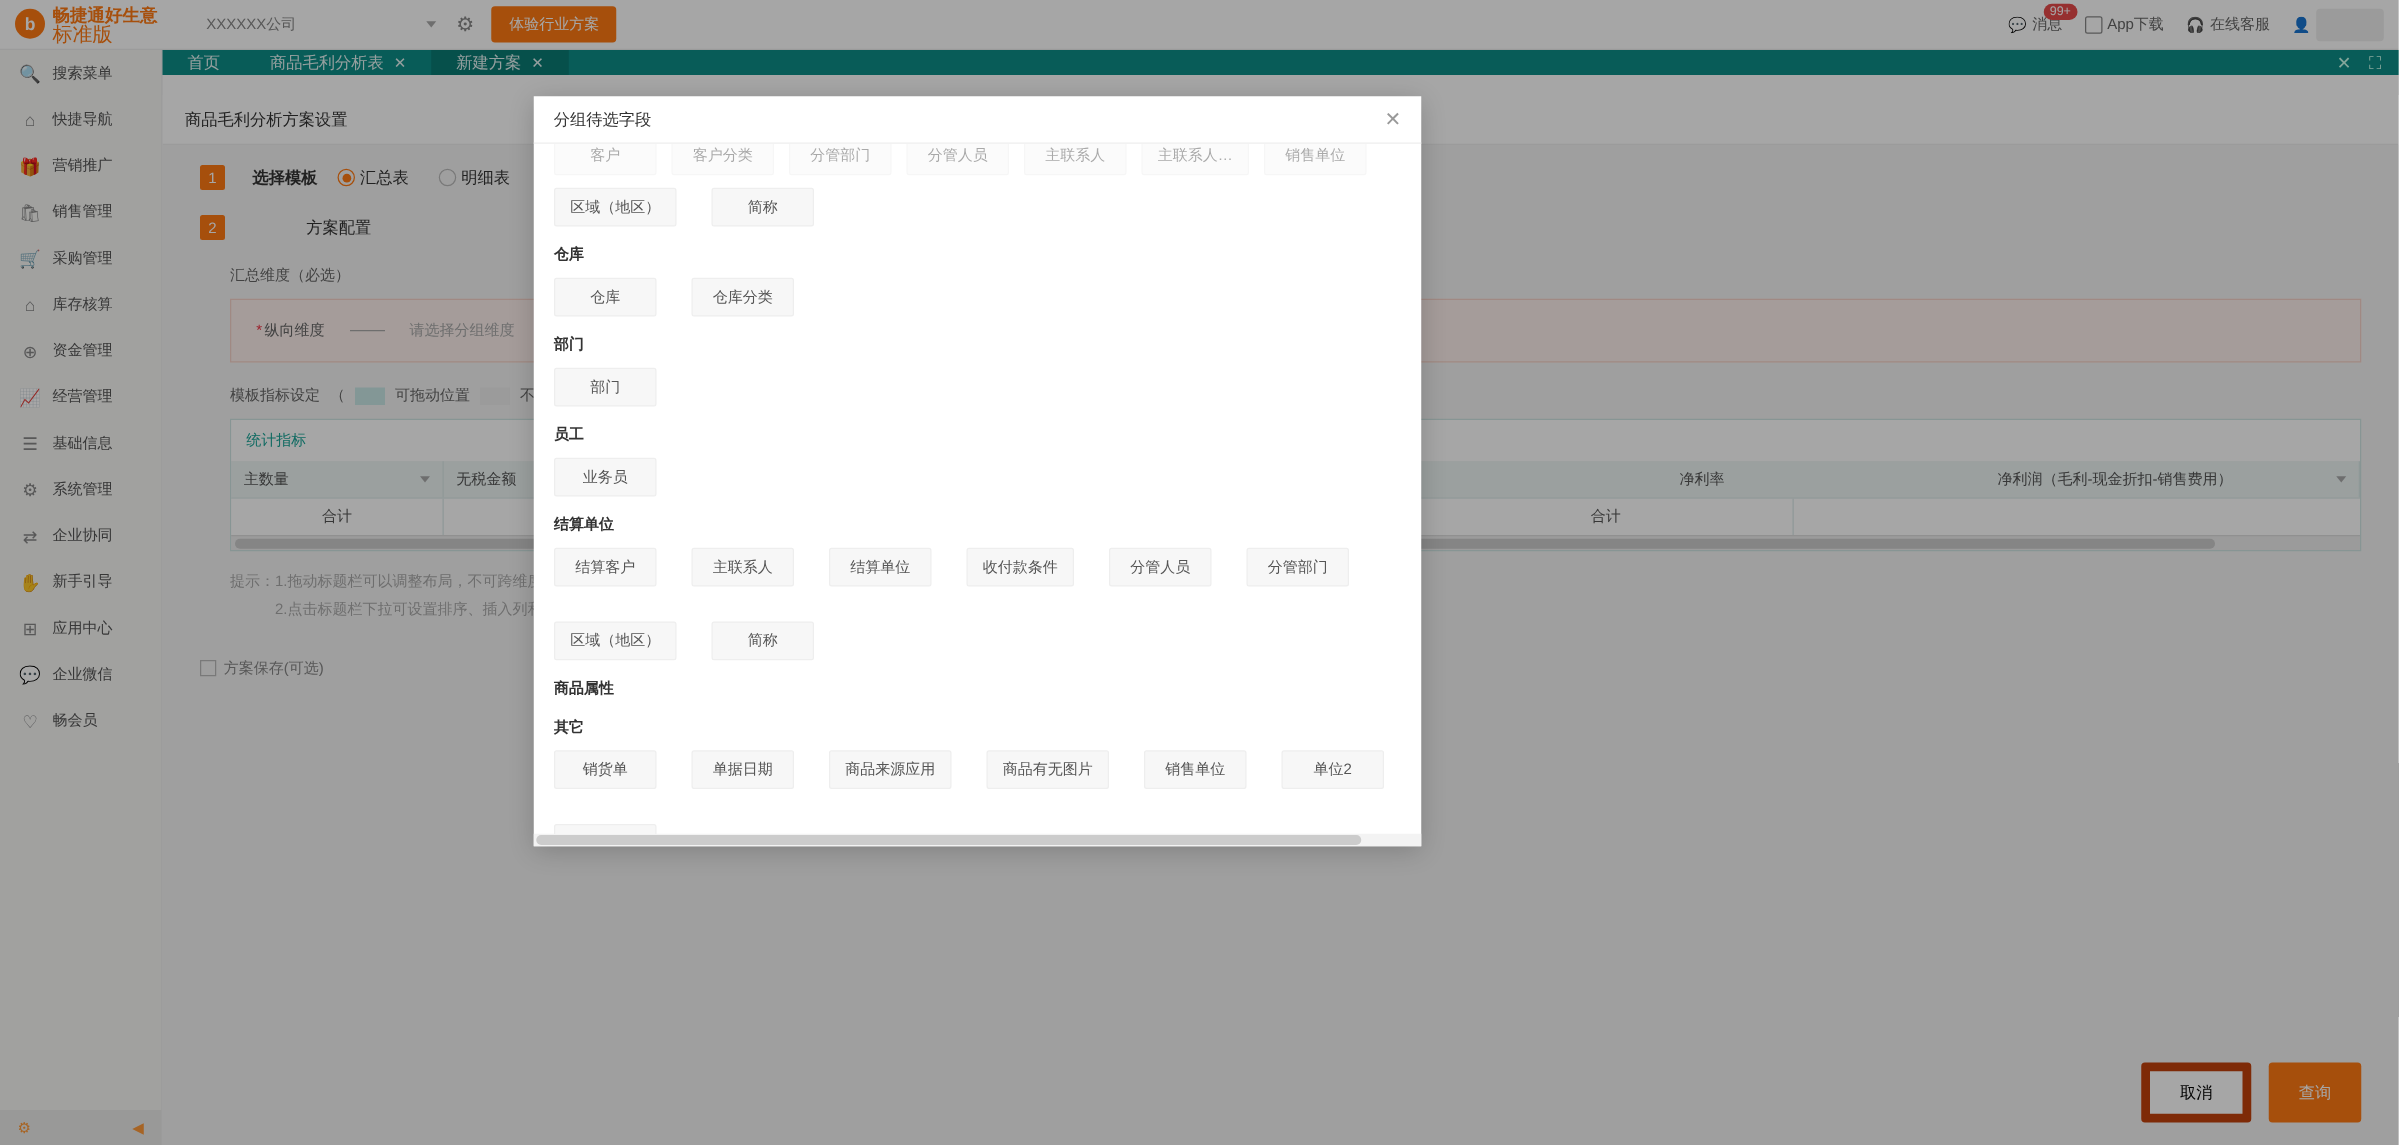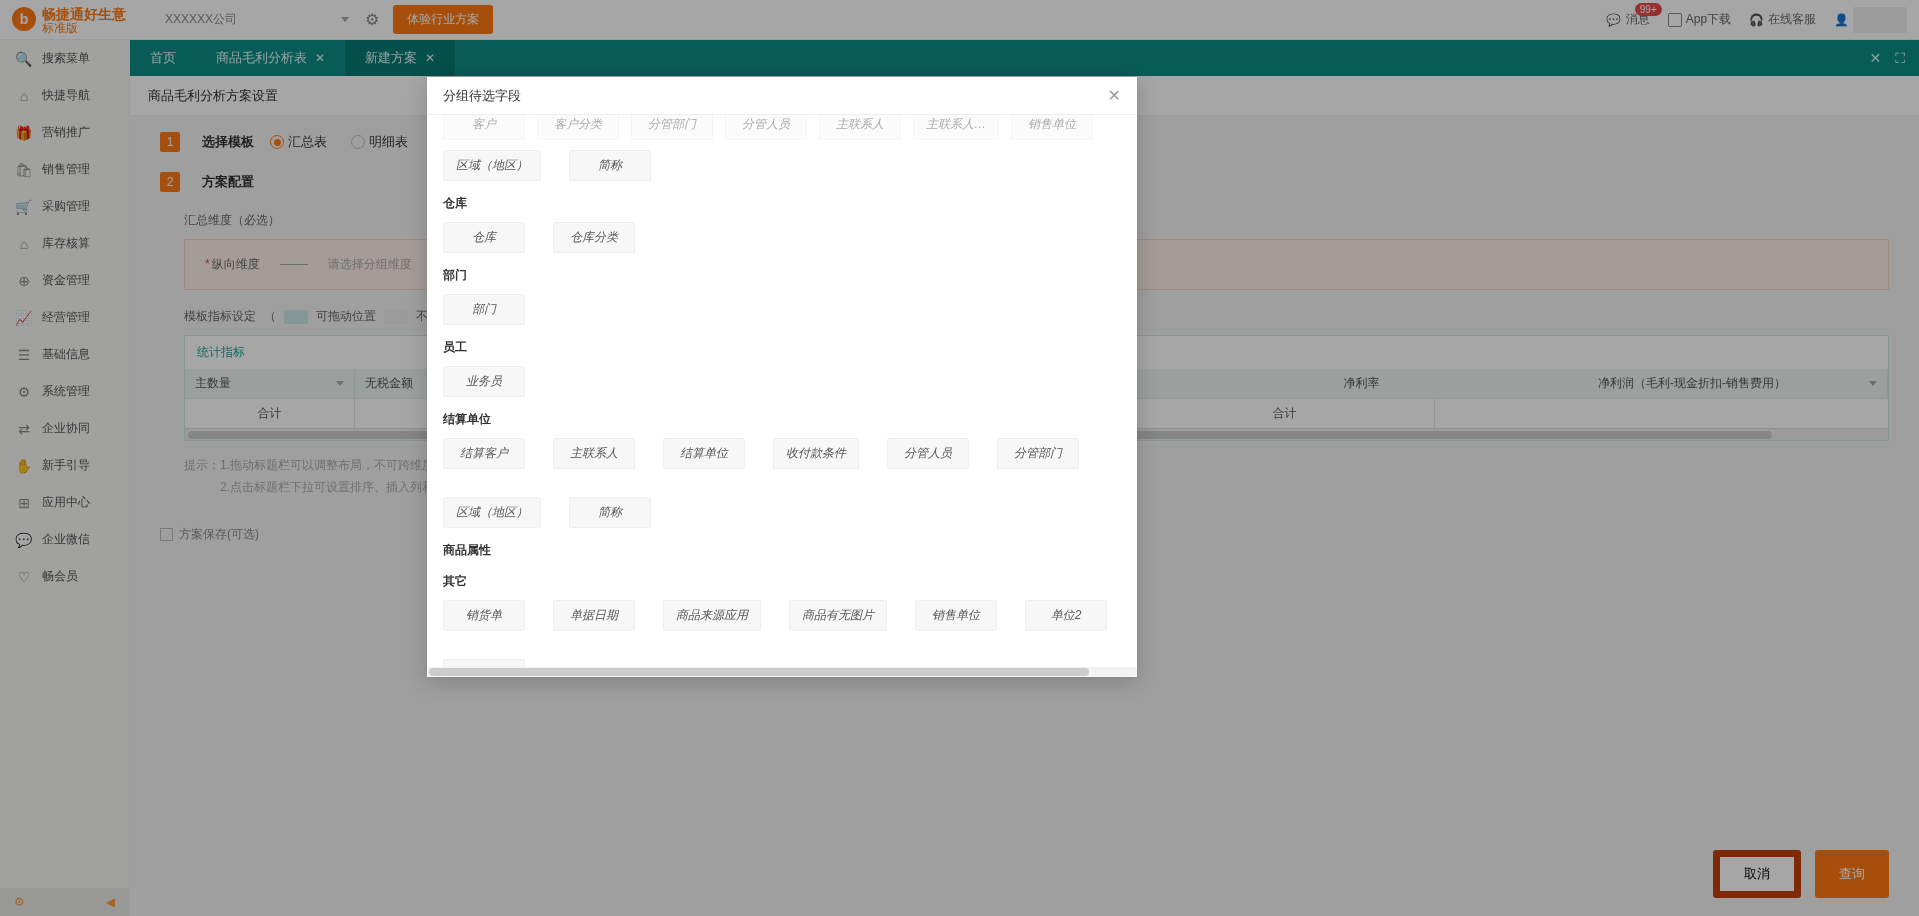--- a/index.html
+++ b/index.html
@@ -3,40 +3,40 @@
 <meta charset="utf-8">
 <style>
 * { margin: 0; padding: 0; box-sizing: border-box; }
 body { font-family: "Microsoft YaHei", Arial, sans-serif; font-size: 12px; color: #333; background: #fff; overflow: hidden; width: 1919px; height: 916px; position: relative; }
 
 
 .top-header { height: 40px; background: #fff; border-bottom: 1px solid #eee; display: flex; align-items: center; padding: 0 12px; }
 .logo-area { display: flex; align-items: center; gap: 6px; width: 125px; }
 .logo-icon { width: 24px; height: 24px; background: #ff7a13; border-radius: 50%; color: #fff; display: flex; align-items: center; justify-content: center; font-weight: bold; font-size: 14px; }
 .logo-text-main { color: #ff7a13; font-size: 14px; font-weight: bold; }
-.logo-sub { color: #ff7a13; font-size: 12px; }
+.logo-sub { color: #ff7a13; font-size: 16px; }
 .logo-txt-wrap { display: flex; flex-direction: column; line-height: 1.1; align-self: flex-start; margin-top: 3px;}
 .company-select { margin-left: 20px; width: 200px; height: 26px; display: flex; align-items: center; justify-content: space-between; padding: 0 8px; color: #888; cursor: pointer; }
 .chev-down { width: 0; height: 0; border-left: 4px solid transparent; border-right: 4px solid transparent; border-top: 5px solid #aaa; }
 .gear-ico { margin-left: 8px; color: #888; font-size: 16px; cursor: pointer; }
 .btn-orange { background: #ff7a13; color: #fff; border: none; padding: 6px 14px; border-radius: 3px; margin-left: 14px; cursor: pointer; font-size: 12px; }
 .top-right { margin-left: auto; display: flex; align-items: center; gap: 18px; color: #666; }
 .top-right-item { display: flex; align-items: center; gap: 4px; cursor: pointer; position: relative; }
 .badge99 { position: absolute; top: -8px; right: -12px; background: #e64b4b; color: #fff; font-size: 10px; padding: 1px 5px; border-radius: 8px; margin-left: 32px; }
 .avatar-box { width: 54px; height: 26px; background: #eee; border-radius: 3px; }
 .outline-ico { display:inline-block; width:14px; height:14px; border:1px solid #888; border-radius:2px; }
 
 
 .sidebar { position: absolute; top: 40px; left: 0; bottom: 0; width: 130px; background: #f7f7f5; border-right: 1px solid #eee; }
 .sidebar-item { display: flex; align-items: center; gap: 10px; padding: 10px 16px; color: #555; cursor: pointer; }
 .sidebar-item .sico { width: 16px; height: 16px; display: flex; align-items: center; justify-content: center; color: #888; font-size: 14px; }
 .sidebar-bottom { position: absolute; bottom: 0; left: 0; right: 0; height: 28px; background: #ececea; display: flex; align-items: center; justify-content: space-between; padding: 0 14px; color: #ff9a3a; }
 
 
-.tabs-bar { position: absolute; top: 40px; left: 130px; right: 0; height: 36px; background: #0d8e87; display: flex; align-items: stretch; }
+.tabs-bar { position: absolute; top: 40px; left: 130px; right: 0; height: 20px; background: #0d8e87; display: flex; align-items: stretch; }
 .tab { display: flex; align-items: center; padding: 0 20px; color: #e6f5f4; font-size: 13px; cursor: pointer; position: relative; }
 .tab.active { background: #0a7b74; }
 .tab .tab-x { margin-left: 8px; font-size: 12px; cursor: pointer; }
 .tabs-right { margin-left: auto; display: flex; align-items: center; gap: 14px; padding-right: 14px; color: #cfe; }
 .tabs-right span { cursor: pointer; font-size: 14px; }
 
 
 .content { position: absolute; top: 76px; left: 130px; right: 0; bottom: 0; background: #f5f5f5; overflow: hidden; }
 .content-header { height: 40px; background: #fff; border-bottom: 1px solid #eee; display: flex; align-items: center; padding: 0 18px; font-size: 13px; }
 .content-body { padding: 16px 30px; }
@@ -87,21 +87,21 @@
 .modal-close { font-size: 16px; color: #999; cursor: pointer; }
 .modal-body { flex: 1; overflow: auto; padding: 0 16px 10px 16px; position: relative; }
 .modal-body::-webkit-scrollbar { width: 8px; height: 8px; }
 .modal-body::-webkit-scrollbar-thumb { background: #ccc; border-radius: 4px; }
 .modal-body::-webkit-scrollbar-track { background: #f3f3f3; }
 
 .field-partial-row { display: flex; gap: 12px; flex-wrap: wrap; margin-bottom: 10px; margin-top: -6px;}
 .field-partial-row .field-btn { opacity: 0.5; }
 .field-section-title { font-size: 12px; color: #333; margin: 14px 0 10px 0; font-weight: bold; }
 .field-row { display: flex; gap: 28px; flex-wrap: wrap; }
-.field-btn { min-width: 82px; padding: 6px 12px; background: #f7f7f7; border: 1px solid #eee; text-align: center; font-size: 12px; color: #555; cursor: pointer; border-radius: 2px; font-style: italic; }
+.field-btn { min-width: 82px; padding: 6px 12px; background: #f7f7f7; border: 1px solid #eee; text-align: center; font-size: 12px; color: #555; cursor: pointer; border-radius: 2px; }
 .hscroll-modal { height: 10px; background: #f3f3f3; position: relative; }
 .hscroll-modal-thumb { position: absolute; left: 2px; top: 1px; height: 8px; width: 660px; background: #ccc; border-radius: 4px; }
 </style>
 </head>
 <body>
 
 <div class="top-header">
   <div class="logo-area">
     <div class="logo-icon">b</div>
     <div class="logo-txt-wrap">
@@ -243,21 +243,21 @@
           </div>
           <div class="radio-item">
             <span class="radio-circ"></span>
             <span>交叉统计表</span>
           </div>
         </div>
     </div>
 
     <div class="step-row">
       <span class="step-num">2</span>
-      <span style="font-weight:bold;">方案配置</span>
+      <span style="font-weight:normal;margin-left:43px;">方案配置</span>
     </div>
 
     <div style="margin-left:24px; color:#666; font-size:12px;">汇总维度（必选）</div>
     <div class="dims-box">
       <span class="dims-label"><span class="req">*</span><span>纵向维度</span></span>
       <span class="dims-dash"></span>
       <span class="dims-placeholder">请选择分组维度</span>
     </div>
 
     <div class="legend-row">

